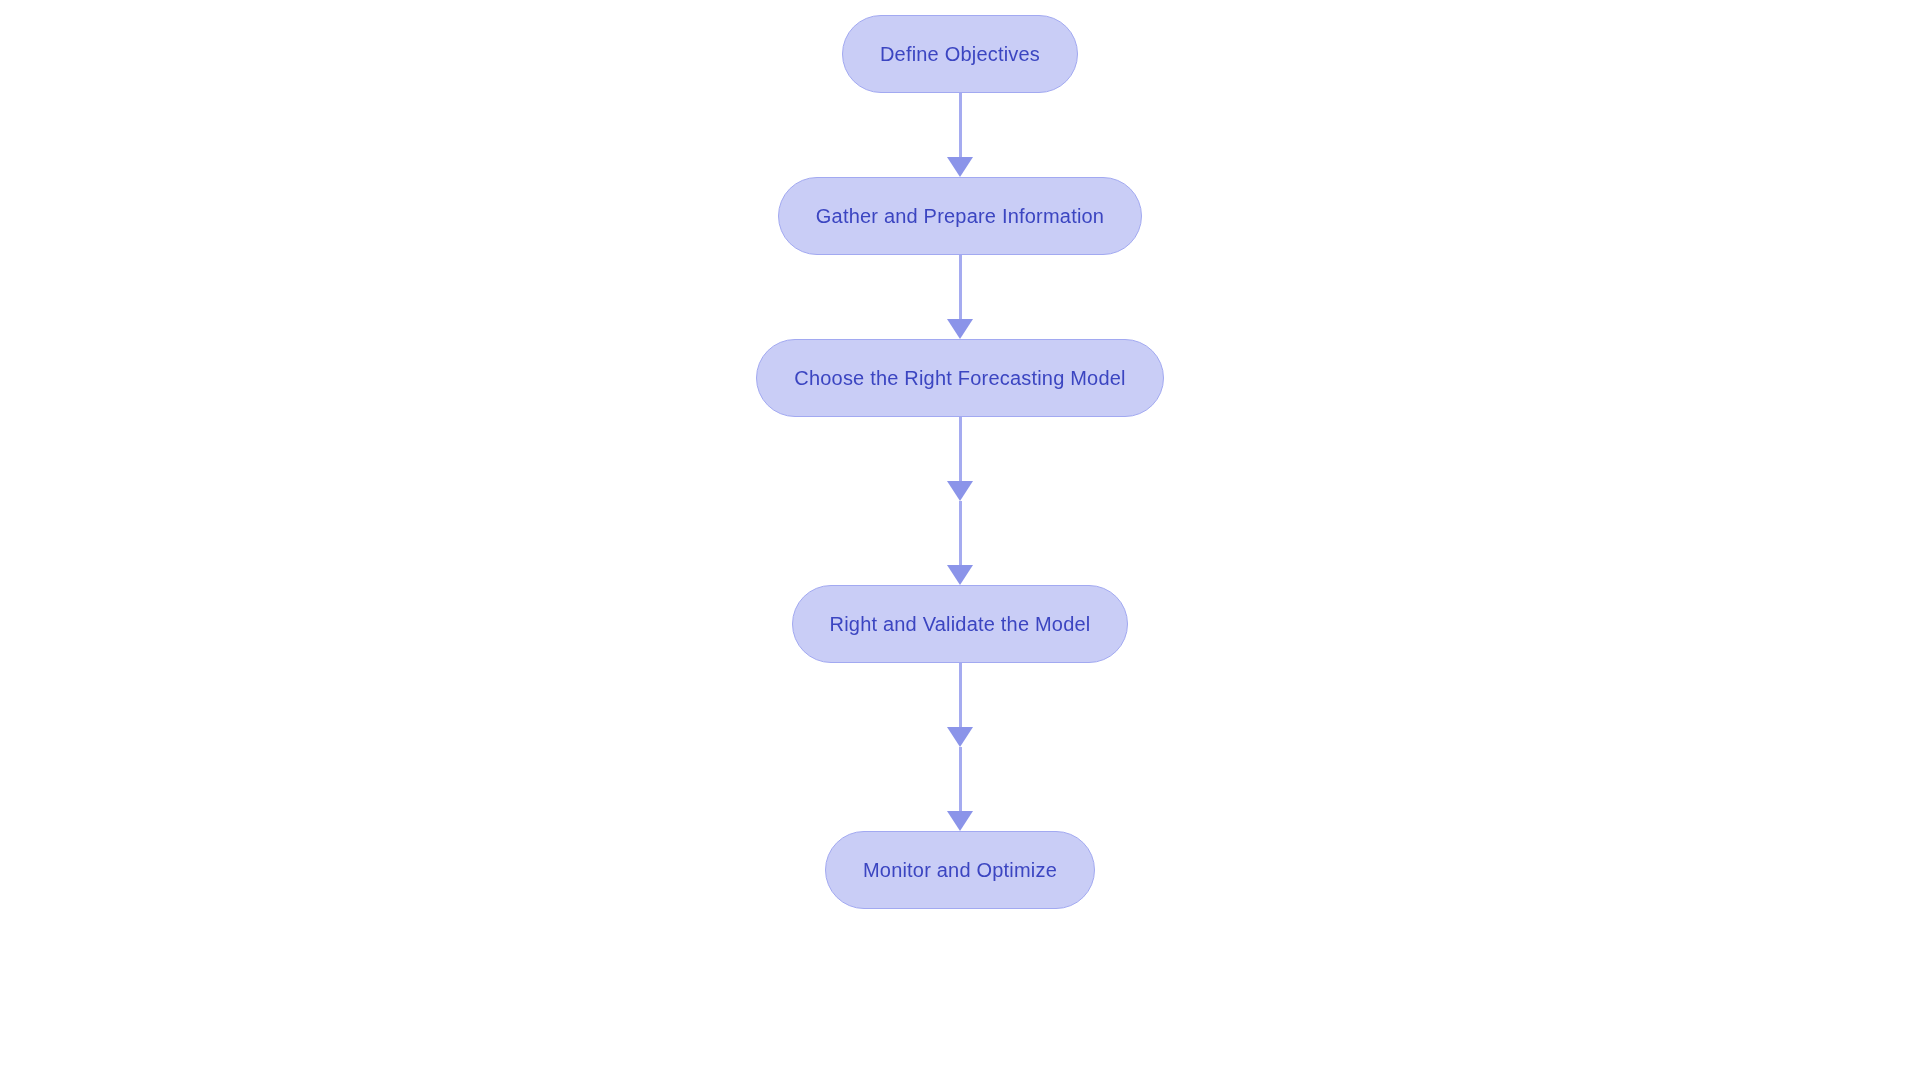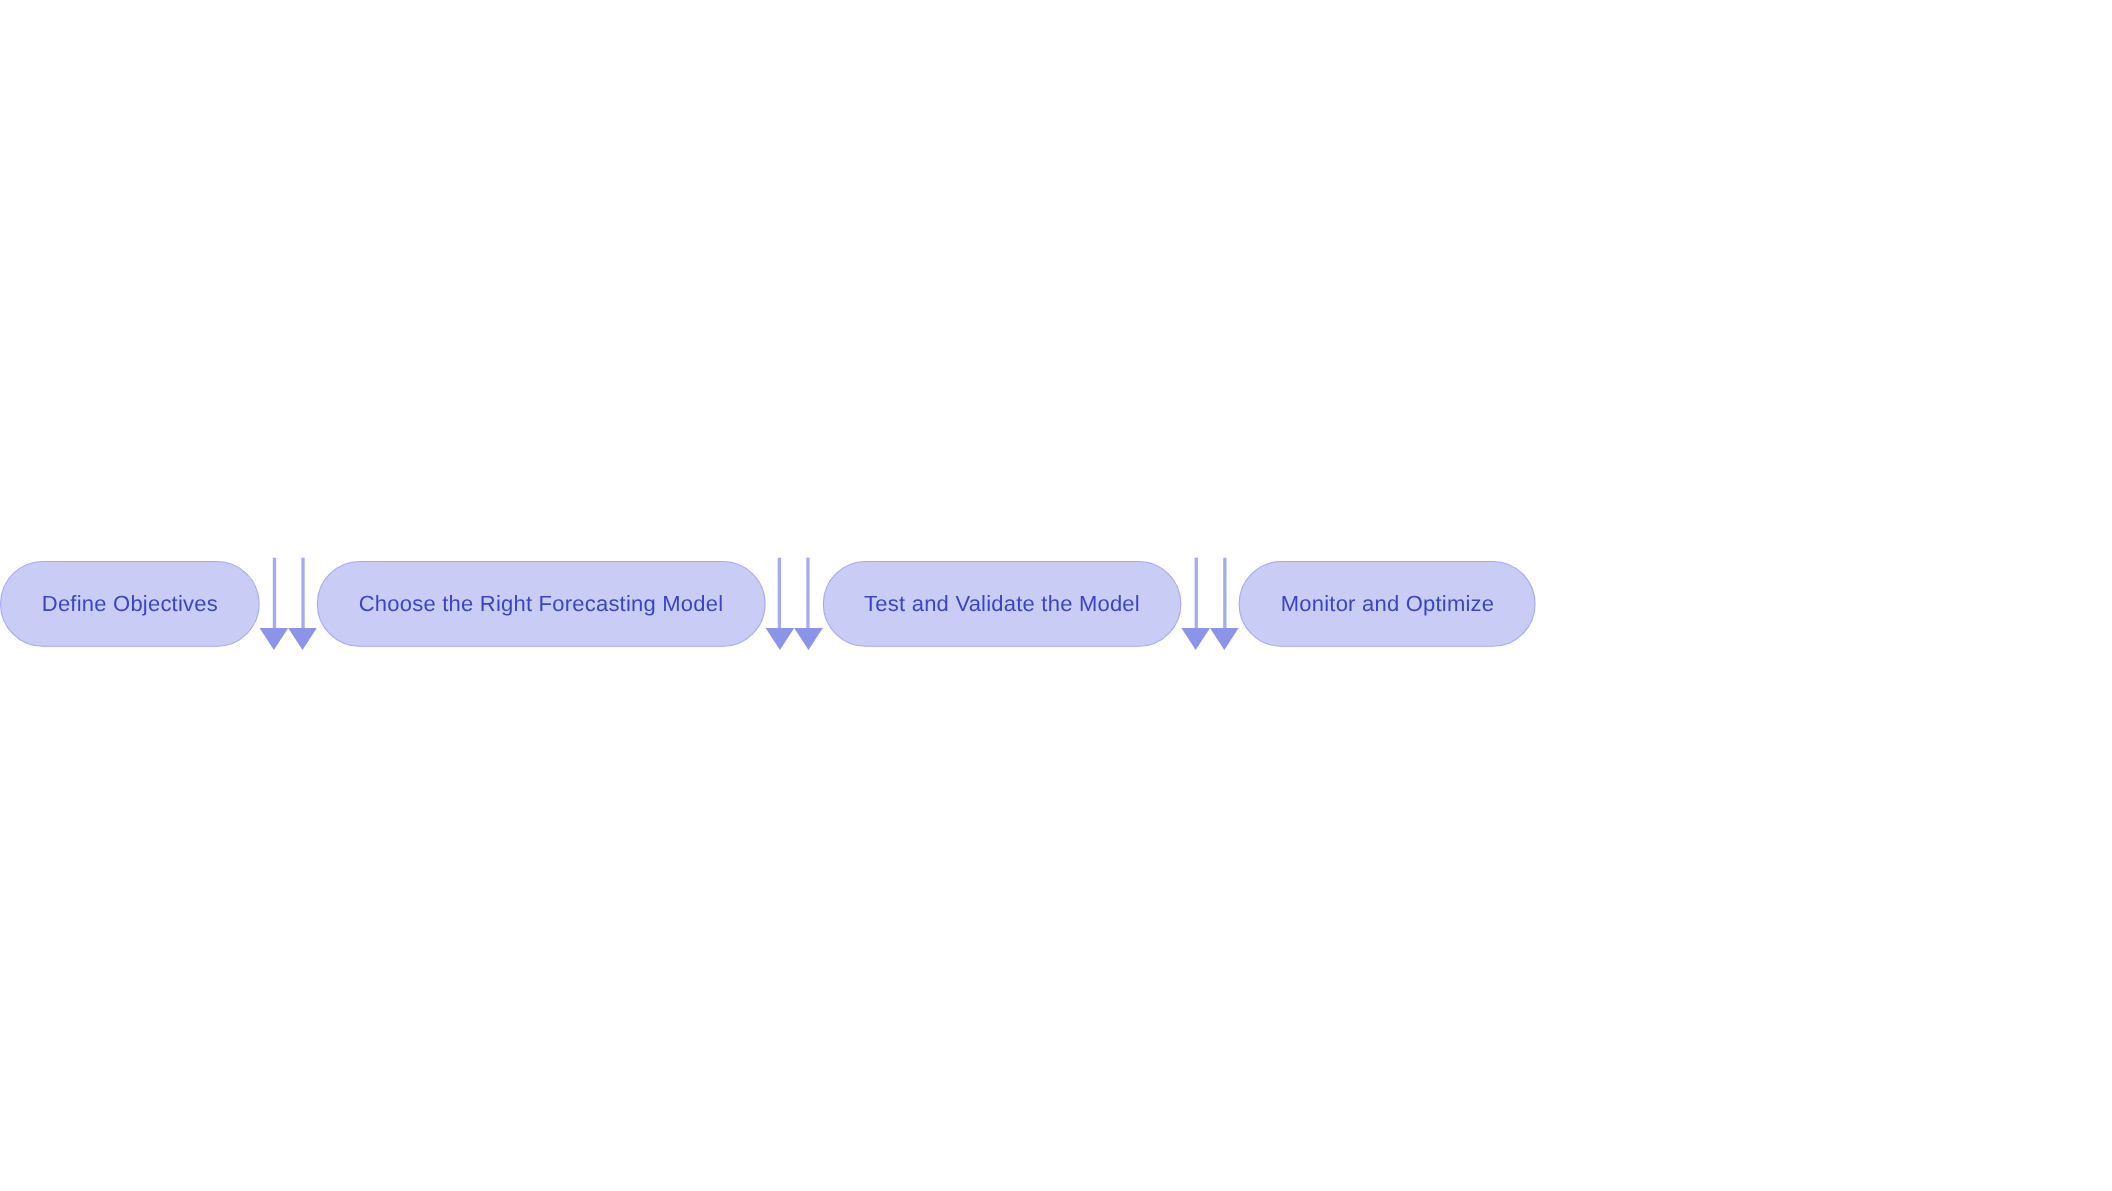--- a/index.html
+++ b/index.html
@@ -15,21 +15,21 @@
     background: var(--background);
     font-family: "Liberation Sans", "DejaVu Sans", sans-serif;
   }
   .canvas {
     position: relative;
     width: 1920px;
     height: 1083px;
     background: var(--background);
     overflow: hidden;
     display: flex;
-    flex-direction: row;
+    flex-direction: column;
     align-items: center;
     padding-top: 15px;
   }
   .flow-node {
     height: 78px;
     border-radius: 39px;
     background: var(--node-fill);
     border: 1.5px solid var(--node-border);
     color: var(--node-text);
     font-size: 20px;
@@ -68,20 +68,23 @@
 
   <div class="flow-node">
     <span>Define Objectives</span>
   </div>
 
   <div class="connector">
     <div class="stem"></div>
     <div class="arrowhead"></div>
   </div>
 
+  <div class="flow-node">
+    <span>Gather and Prepare Information</span>
+  </div>
 
   <div class="connector">
     <div class="stem"></div>
     <div class="arrowhead"></div>
   </div>
 
   <div class="flow-node">
     <span>Choose the Right Forecasting Model</span>
   </div>
 
@@ -90,21 +93,21 @@
     <div class="arrowhead"></div>
   </div>
 
 
   <div class="connector">
     <div class="stem"></div>
     <div class="arrowhead"></div>
   </div>
 
   <div class="flow-node">
-    <span>Test and Validate the Model</span>
+    <span>Right and Validate the Model</span>
   </div>
 
   <div class="connector">
     <div class="stem"></div>
     <div class="arrowhead"></div>
   </div>
 
 
   <div class="connector">
     <div class="stem"></div>

